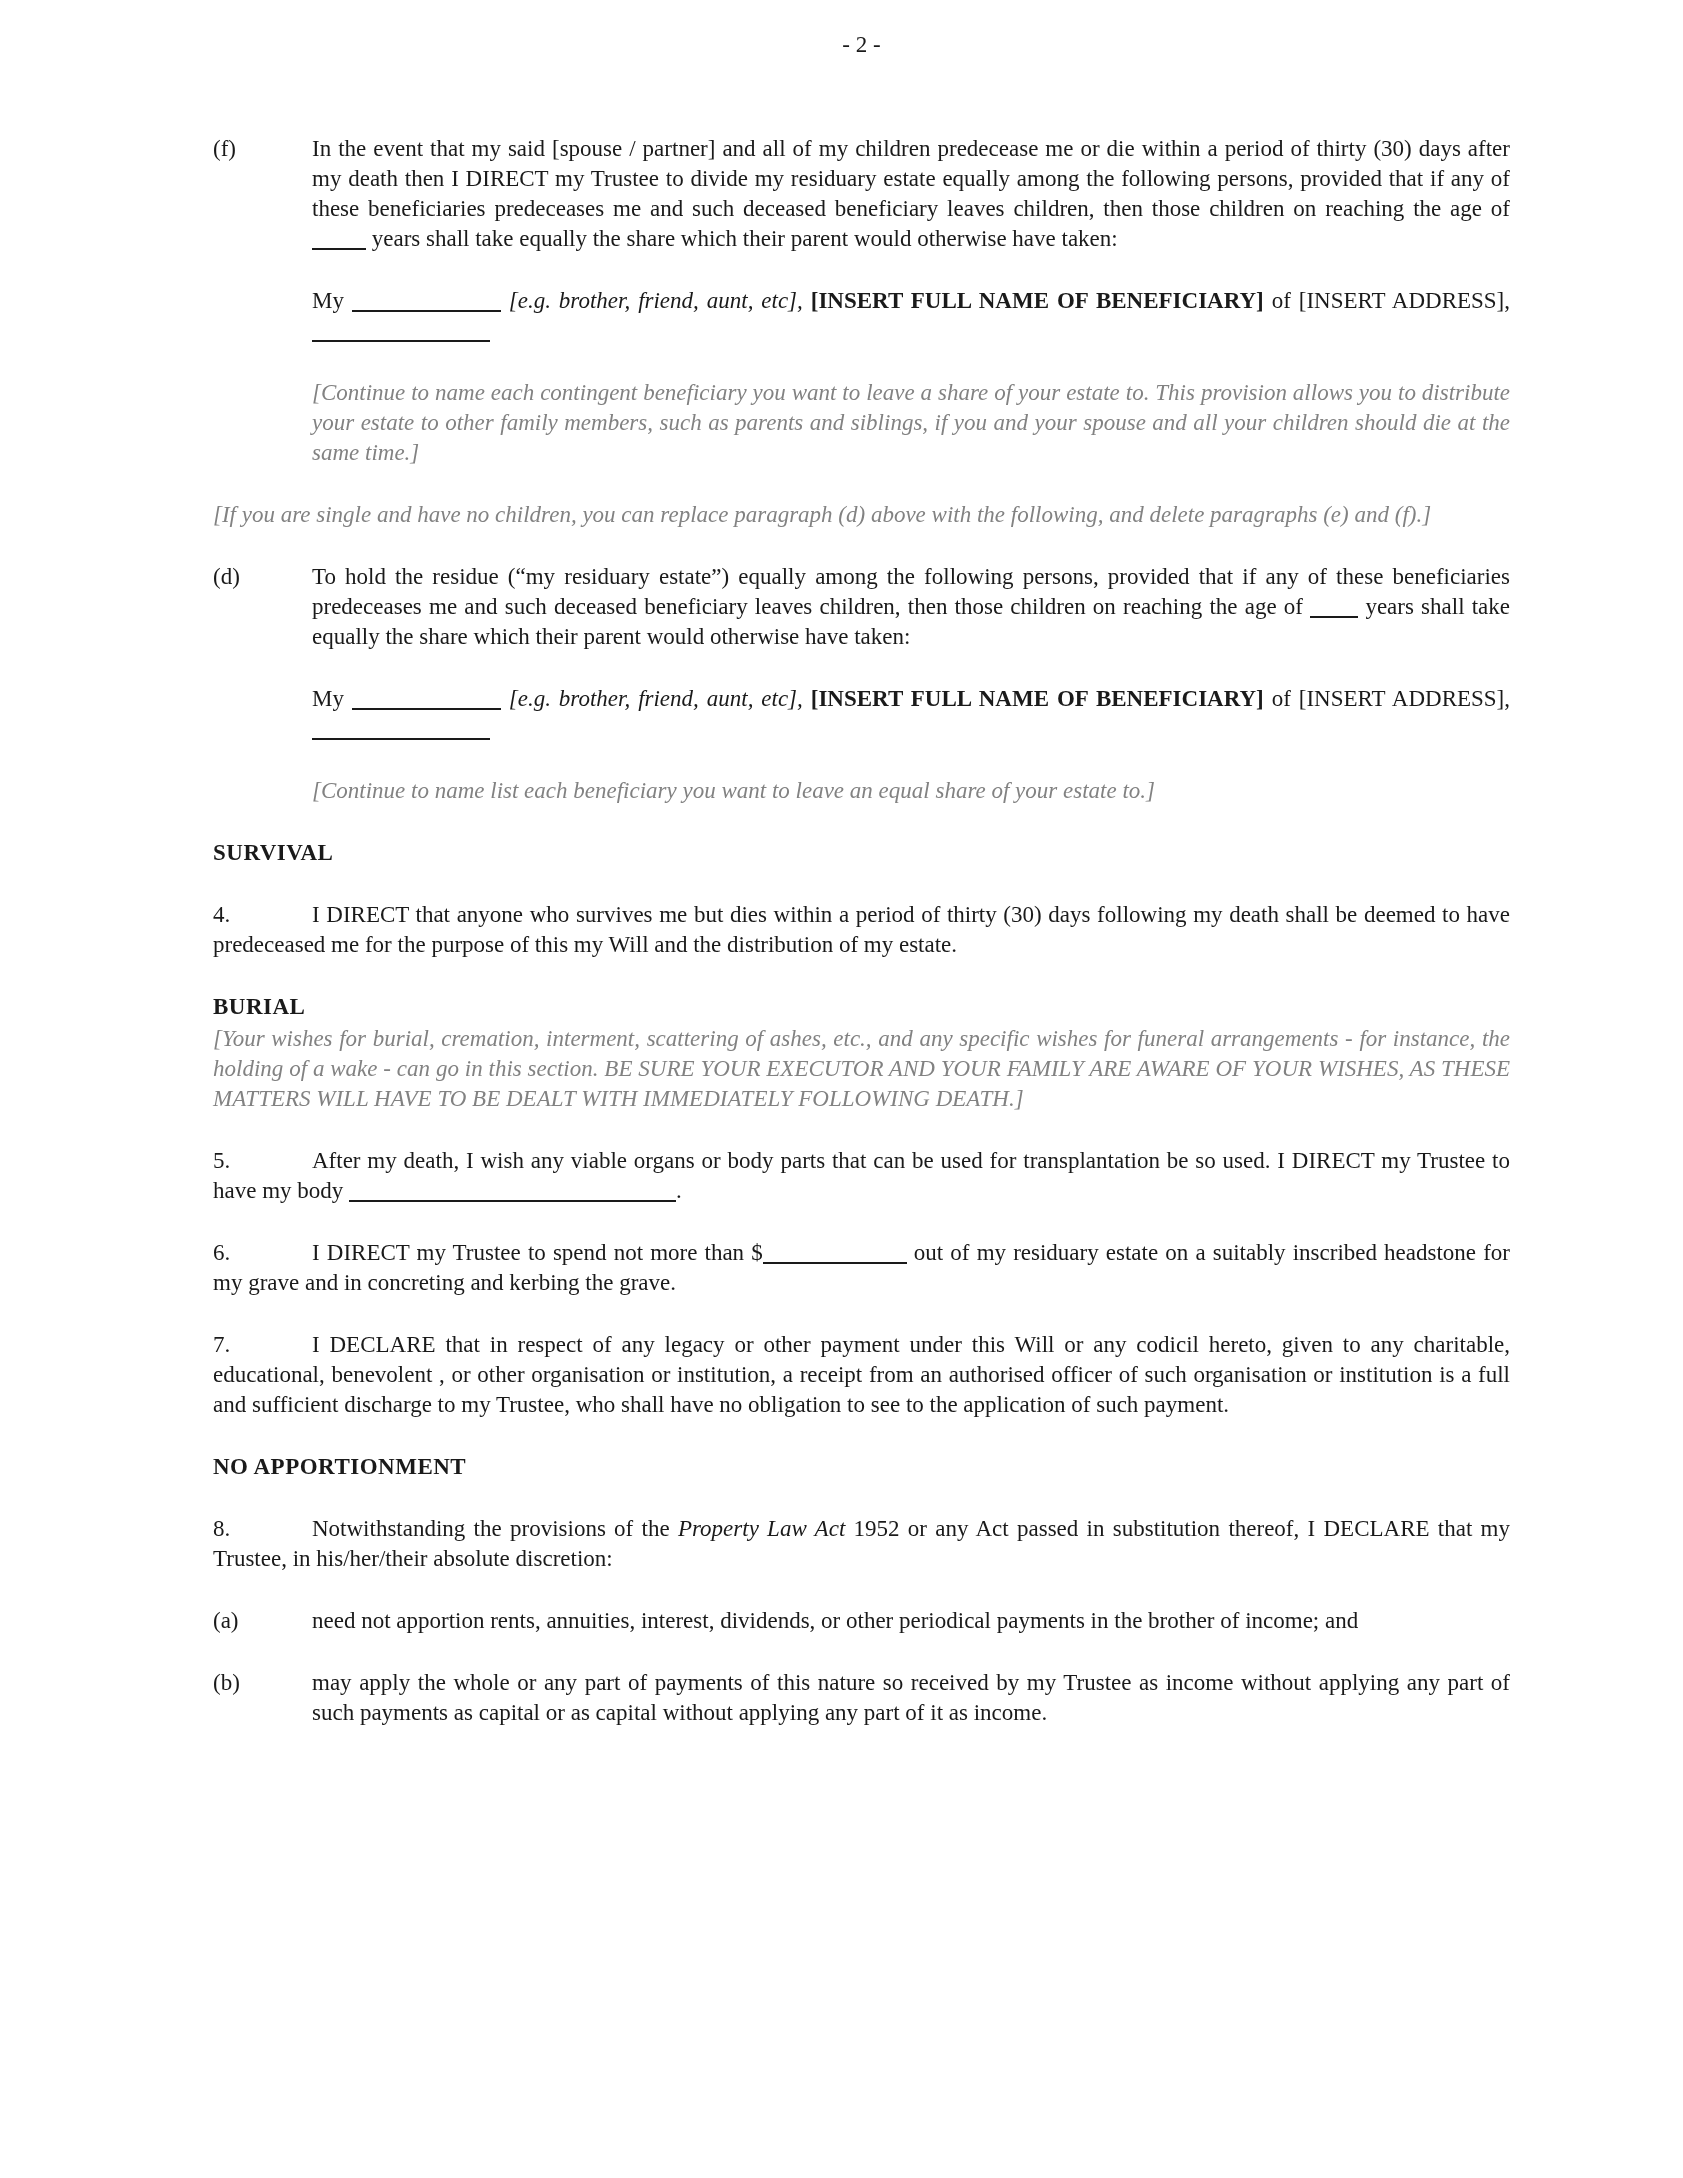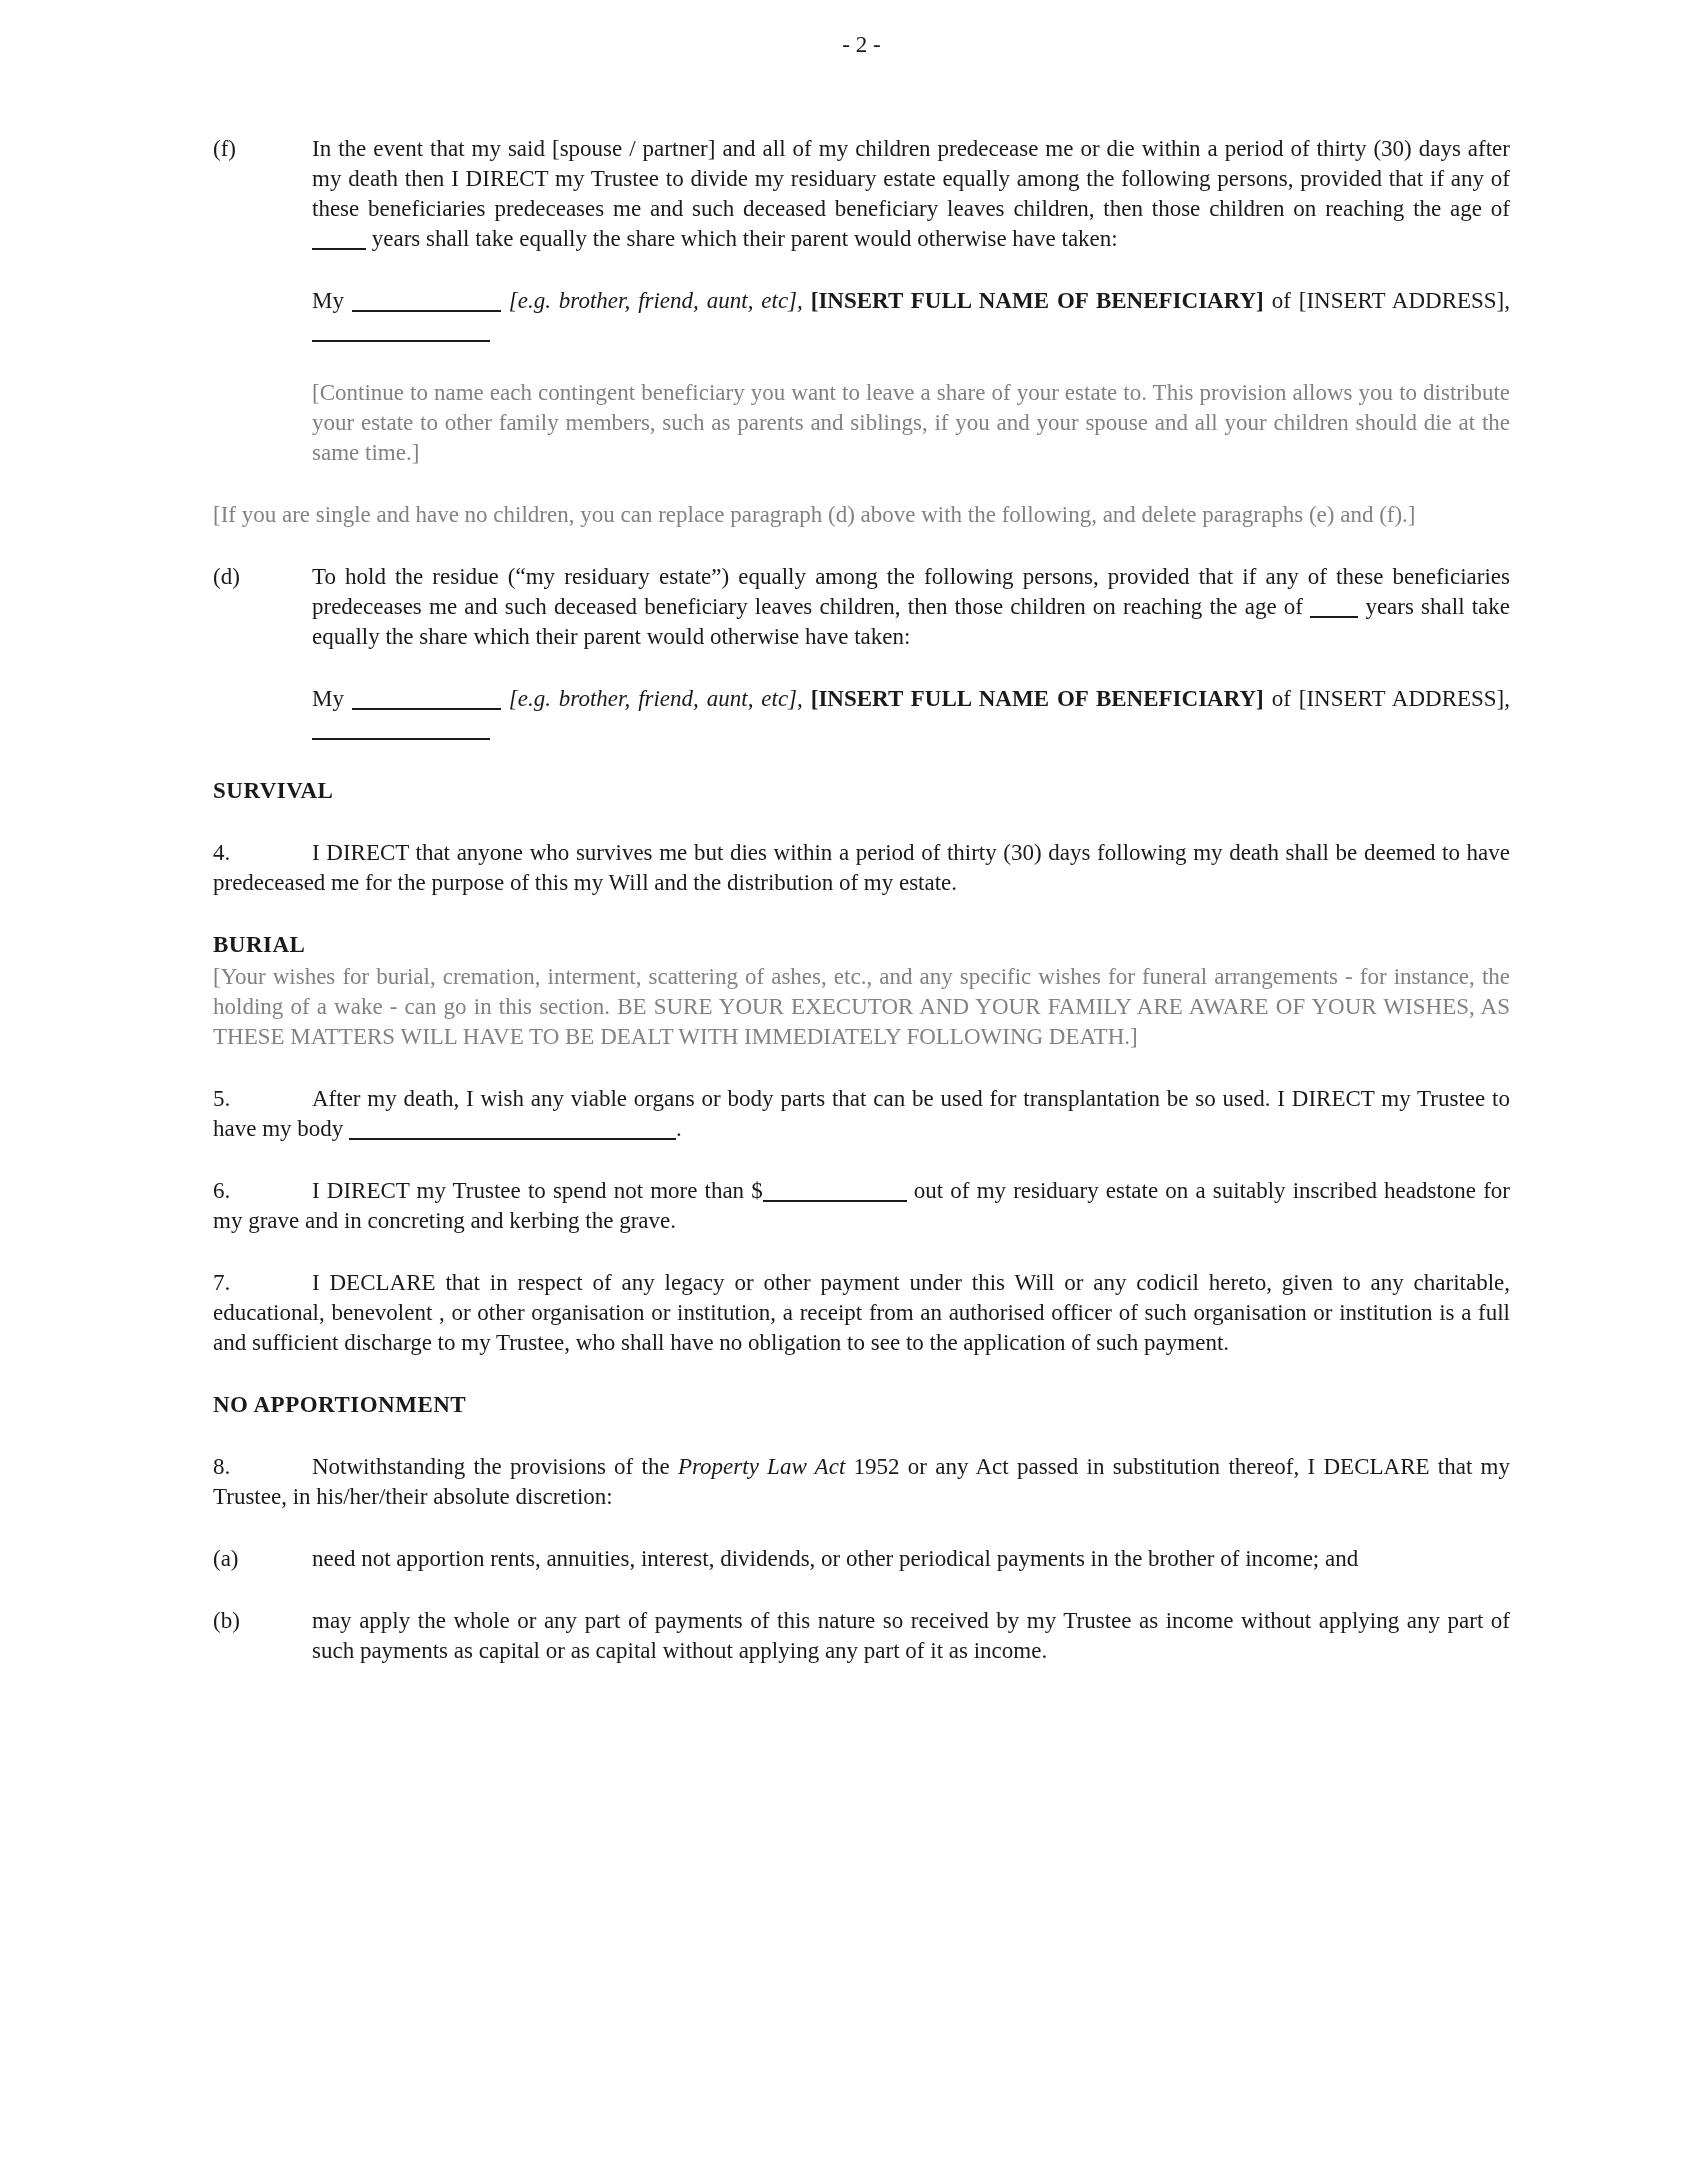--- a/index.html
+++ b/index.html
@@ -47,20 +47,21 @@
   .heading {
     font-weight: bold;
     text-align: left;
     letter-spacing: 0.5px;
   }
   .heading.tight {
     margin-bottom: 2px;
   }
   .annotation {
     color: #828282;
+    font-style: italic;
   }
   .bold-run { font-weight: bold; }
   .italic-run { font-style: italic; }
   .blank {
     display: inline-block;
     height: 2px;
     background: #1a1a1a;
     vertical-align: -4px;
   }
   .blank-age-f { width: 54px; }
@@ -108,20 +109,21 @@
   <div class="block indent">
     <span>My</span>
     <span class="blank blank-my"></span>
     <span class="italic-run">[e.g. brother, friend, aunt, etc],</span>
     <span class="bold-run">[INSERT FULL NAME OF BENEFICIARY]</span>
     <span>of</span>
     <span>[INSERT ADDRESS],</span>
     <span class="blank blank-address"></span>
   </div>
 
+  <div class="block indent annotation">[Continue to name list each beneficiary you want to leave an equal share of your estate to.]</div>
 
   <div class="block heading">SURVIVAL</div>
 
   <div class="block">
     <span class="num-label">4.</span><span>I DIRECT that anyone who survives me but dies within a period of thirty (30) days following my death shall be deemed to have predeceased me for the purpose of this my Will and the distribution of my estate.</span>
   </div>
 
   <div class="block heading tight">BURIAL</div>
 
   <div class="block annotation">[Your wishes for burial, cremation, interment, scattering of ashes, etc., and any specific wishes for funeral arrangements - for instance, the holding of a wake - can go in this section. BE SURE YOUR EXECUTOR AND YOUR FAMILY ARE AWARE OF YOUR WISHES, AS THESE MATTERS WILL HAVE TO BE DEALT WITH IMMEDIATELY FOLLOWING DEATH.]</div>

